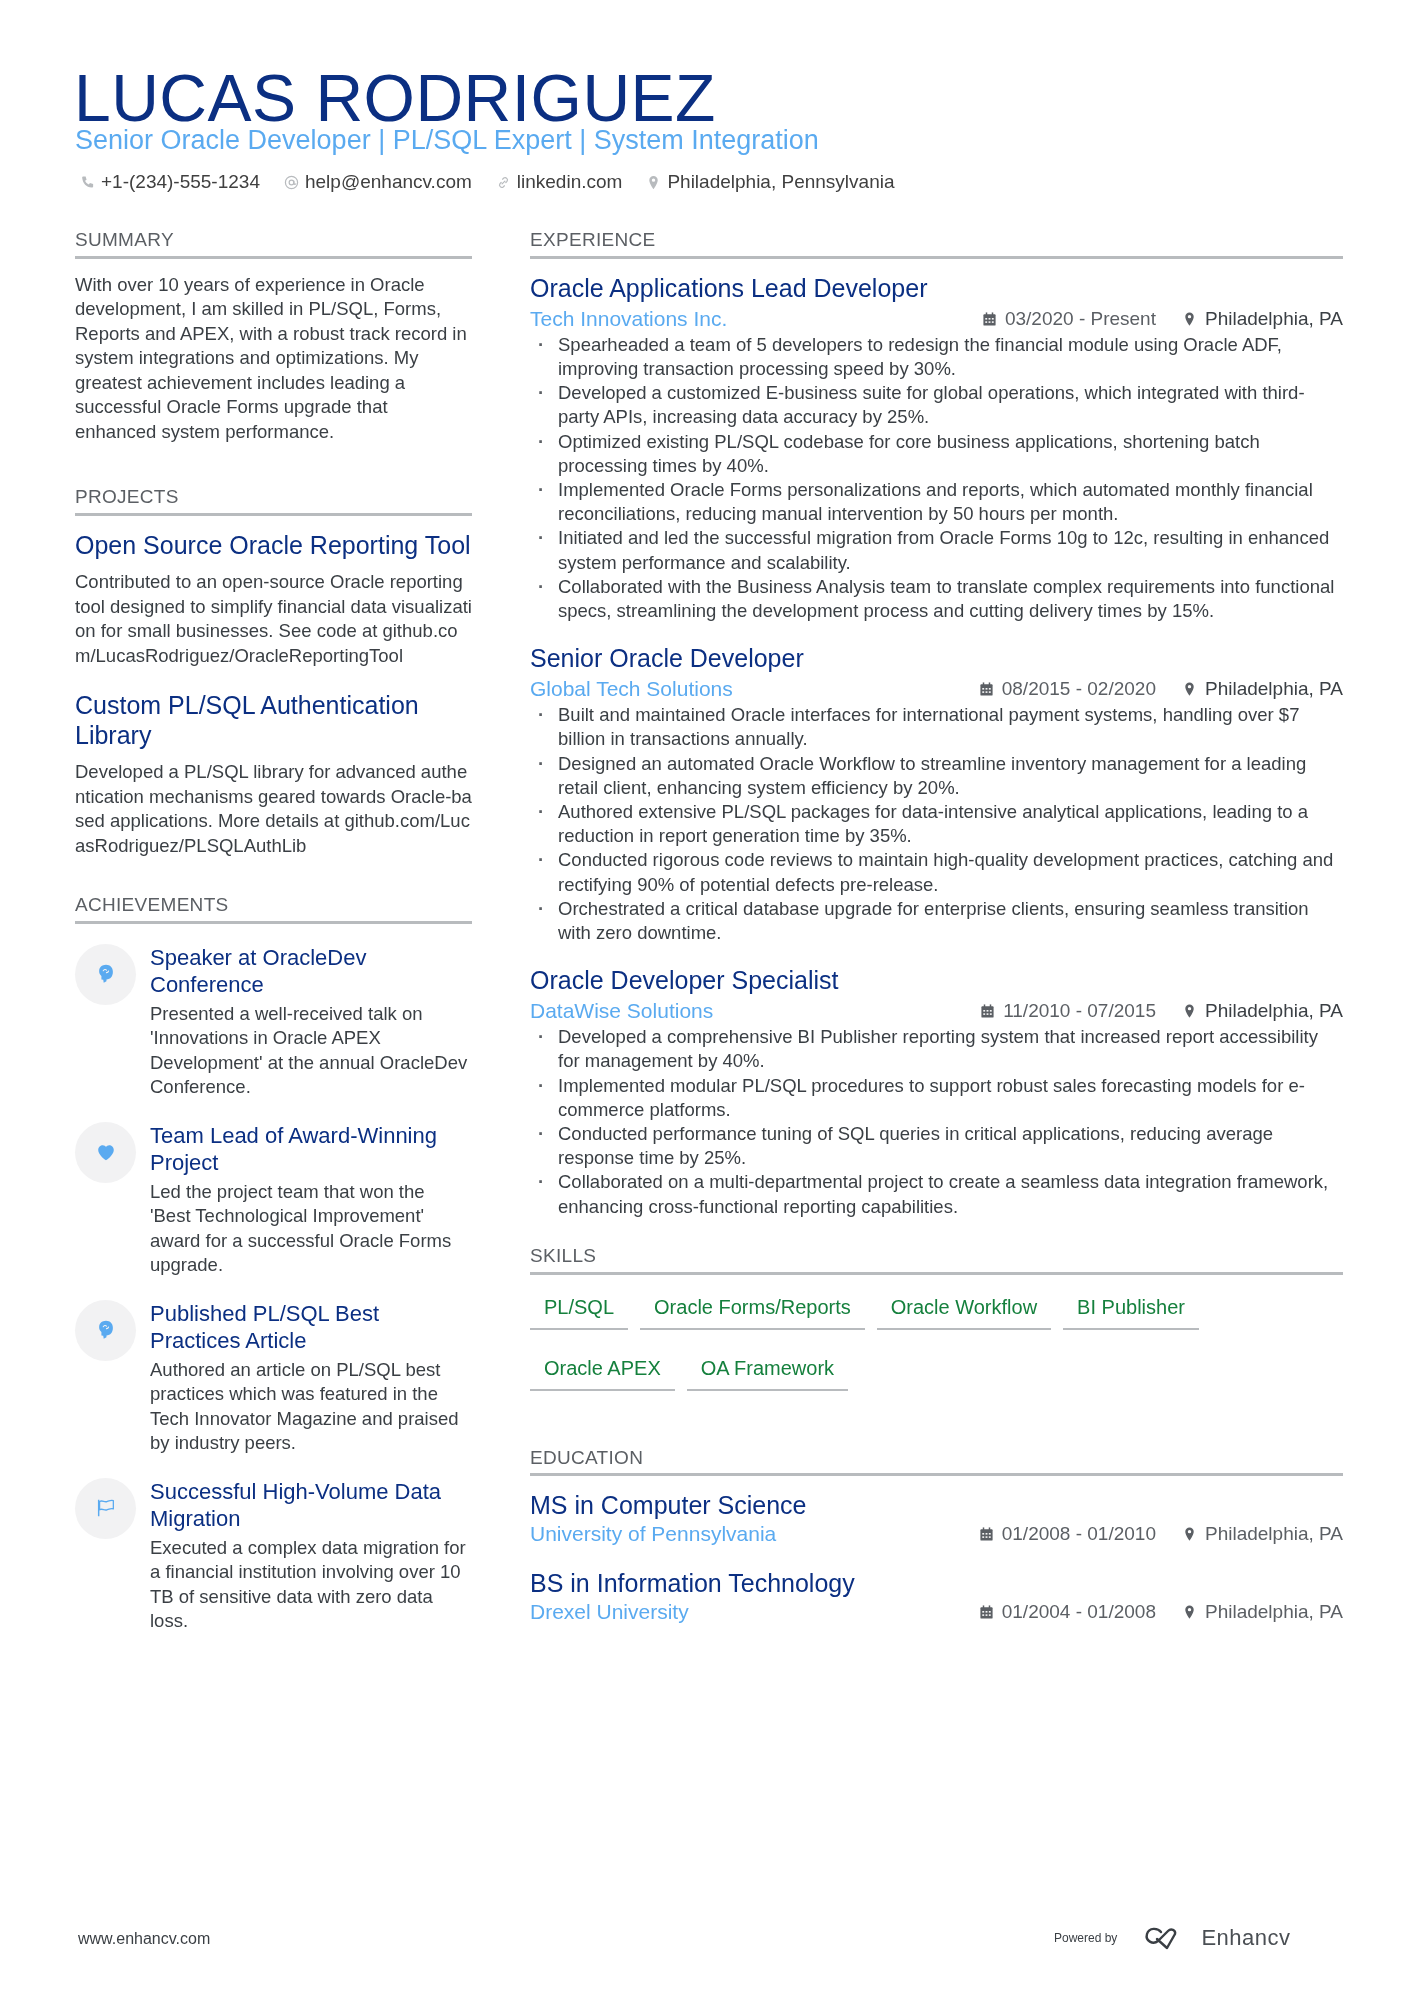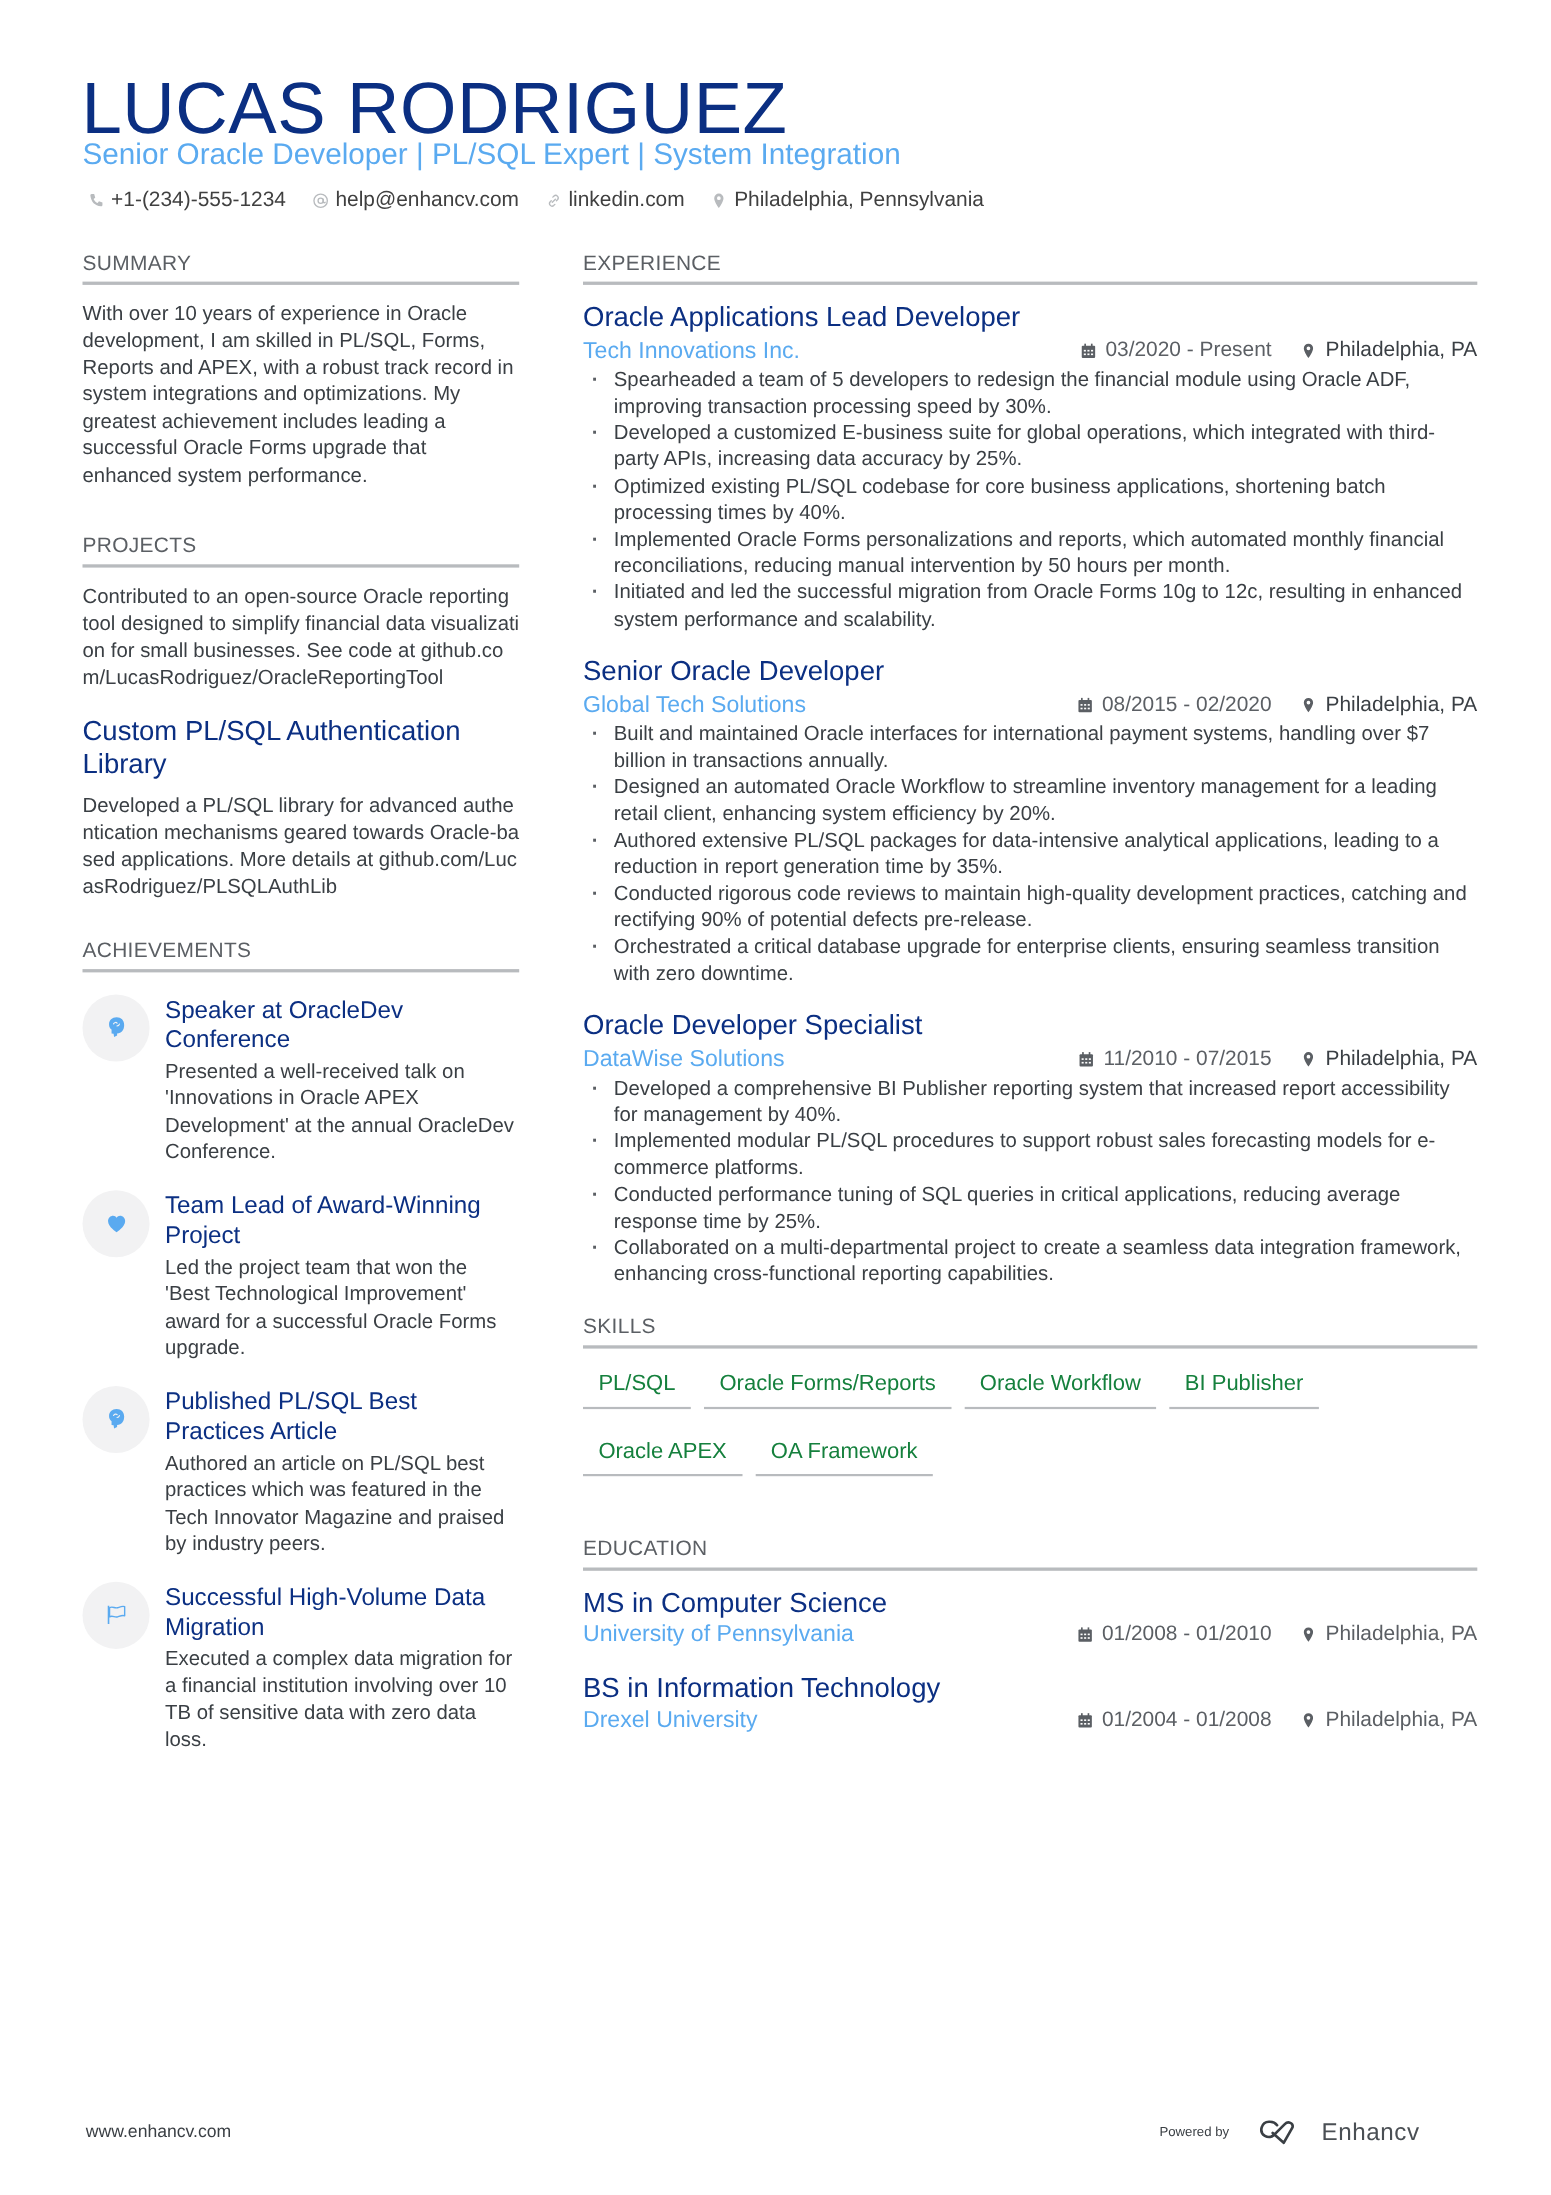--- a/index.html
+++ b/index.html
@@ -92,20 +92,21 @@
 
 <div class="col-left">
   <section class="summary">
     <div class="section-head">SUMMARY</div>
     <p class="text">With over 10 years of experience in Oracle development, I am skilled in PL/SQL, Forms, Reports and APEX, with a robust track record in system integrations and optimizations. My greatest achievement includes leading a successful Oracle Forms upgrade that enhanced system performance.</p>
   </section>
 
   <section style="margin-bottom:20px;">
     <div class="section-head">PROJECTS</div>
     <div class="project">
+      <div class="proj-title">Open Source Oracle Reporting Tool</div>
       <p class="text">Contributed to an open-source Oracle reporting tool designed to simplify financial data visualization for small businesses. See code at github.com/LucasRodriguez/OracleReportingTool</p>
     </div>
     <div class="project">
       <div class="proj-title">Custom PL/SQL Authentication Library</div>
       <p class="text">Developed a PL/SQL library for advanced authentication mechanisms geared towards Oracle-based applications. More details at github.com/LucasRodriguez/PLSQLAuthLib</p>
     </div>
   </section>
 
   <section style="margin-top:36px;">
     <div class="section-head" style="margin-bottom:20px;">ACHIEVEMENTS</div>
@@ -195,20 +196,21 @@
             <span>Philadelphia, PA</span>
           </span>
         </div>
       </div>
       <ul class="bullets">
         <li>Spearheaded a team of 5 developers to redesign the financial module using Oracle ADF, improving transaction processing speed by 30%.</li>
         <li>Developed a customized E-business suite for global operations, which integrated with third-party APIs, increasing data accuracy by 25%.</li>
         <li>Optimized existing PL/SQL codebase for core business applications, shortening batch processing times by 40%.</li>
         <li>Implemented Oracle Forms personalizations and reports, which automated monthly financial reconciliations, reducing manual intervention by 50 hours per month.</li>
         <li>Initiated and led the successful migration from Oracle Forms 10g to 12c, resulting in enhanced system performance and scalability.</li>
+        <li>Collaborated with the Business Analysis team to translate complex requirements into functional specs, streamlining the development process and cutting delivery times by 15%.</li>
       </ul>
     </div>
 
     <div class="job">
       <div class="job-title">Senior Oracle Developer</div>
       <div class="job-meta">
         <span class="company">Global Tech Solutions</span>
         <div class="meta-right">
           <span class="meta-item">
             <svg viewBox="0 0 16 16">

